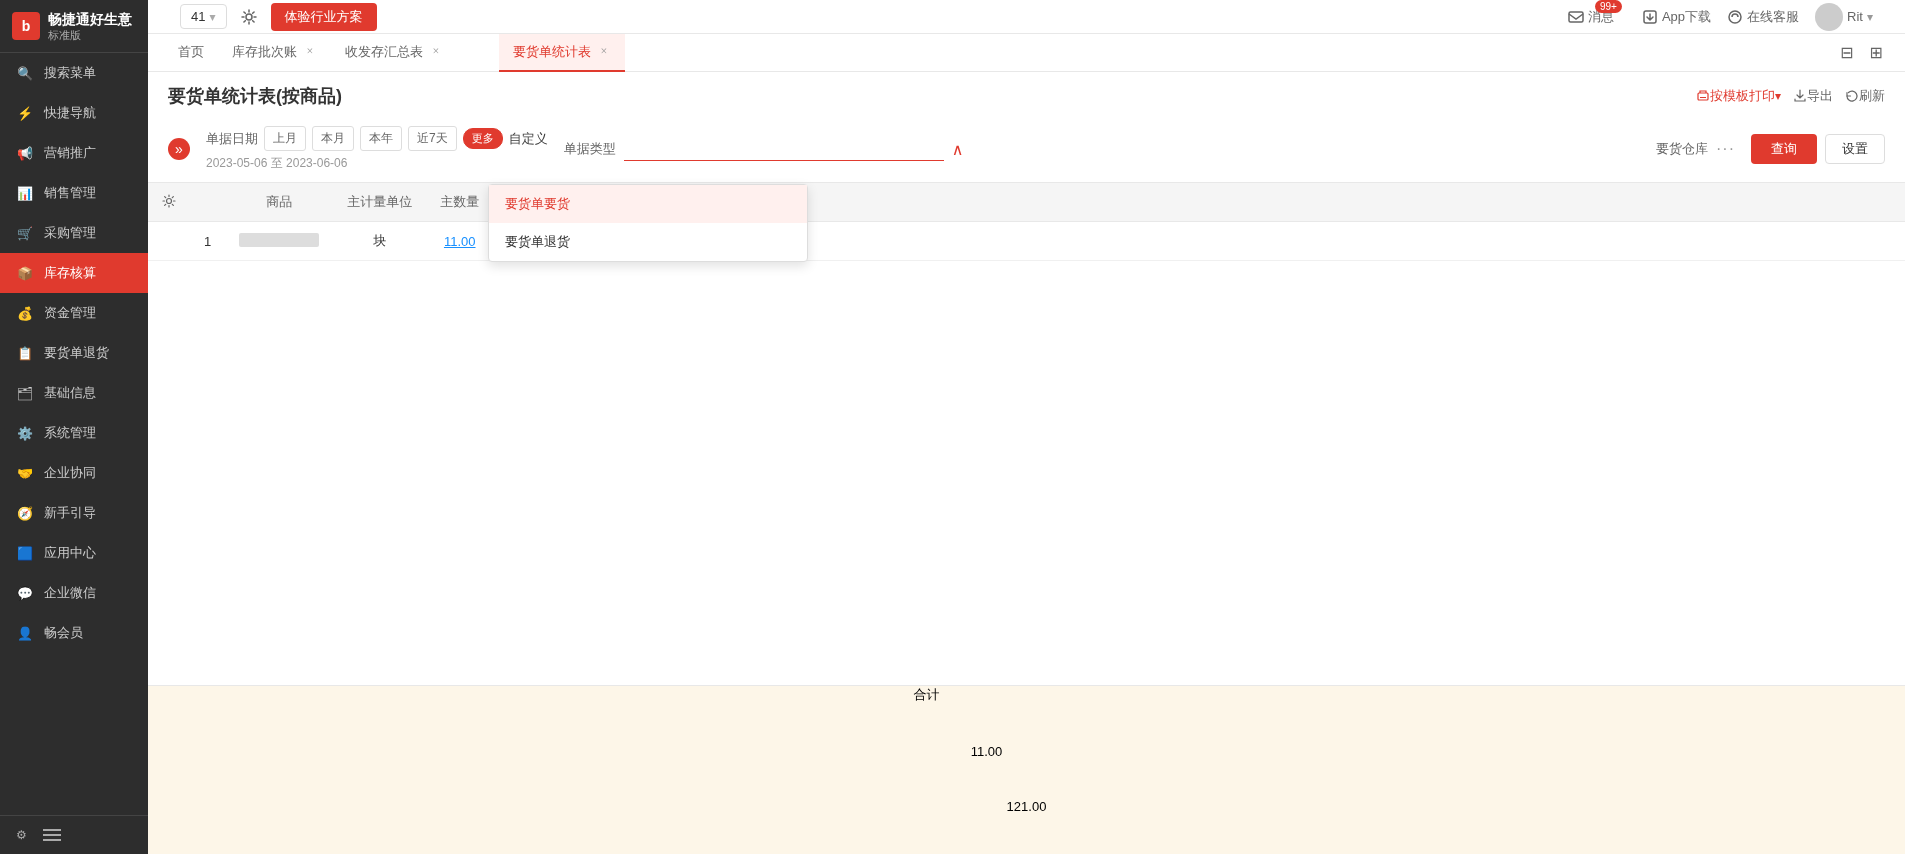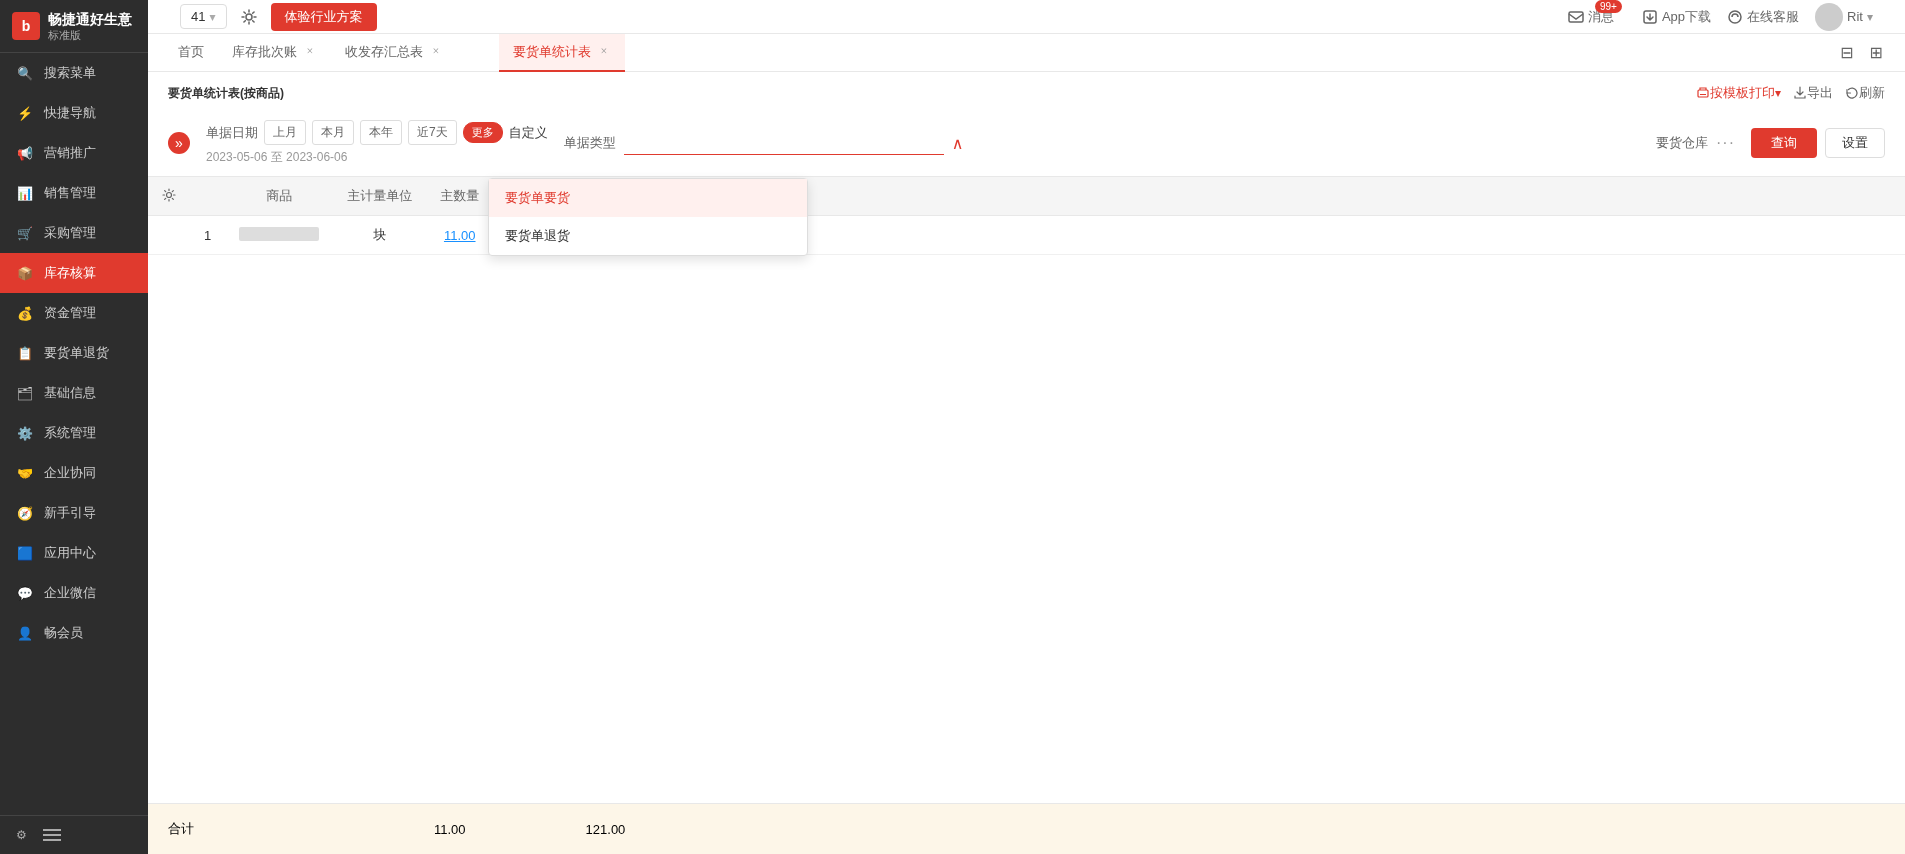--- a/index.html
+++ b/index.html
@@ -38,21 +38,21 @@
     
     .tabs-bar { background: white; border-bottom: 1px solid #e8e8e8; display: flex; align-items: center; padding: 0 16px; height: 38px; flex-shrink: 0; font-family: Liberation Serif, serif; }
     .tab { display: flex; align-items: center; gap: 6px; padding: 0 14px; height: 38px; cursor: pointer; font-size: 13px; color: #666; border-bottom: 2px solid transparent; white-space: nowrap; }
     .tab.active { color: #e03a2e; border-bottom: 2px solid #e03a2e; background: white; }
     .tab-close { color: #999; font-size: 12px; cursor: pointer; display: flex; align-items: center; justify-content: center; width: 14px; height: 14px; border-radius: 50%; }
     .tabs-end-btns { margin-left: auto; display: flex; align-items: center; gap: 4px; }
     .tab-end-btn { color: #666; cursor: pointer; font-size: 16px; padding: 2px 6px; }
 
     
     .page-header { background: white; padding: 12px 20px 8px; display: flex; align-items: center; justify-content: space-between; flex-shrink: 0; }
-    .page-title { font-size: 12px; font-weight: bold; color: #333; }
+    .page-title { font-size: 18px; font-weight: bold; color: #333; }
     .page-actions { display: flex; align-items: center; gap: 12px; }
     .page-action-btn { display: flex; align-items: center; color: #666; cursor: pointer; font-size: 13px; }
     .page-action-btn.primary { color: #e03a2e; }
 
     
     .filter-area { background: white; padding: 10px 20px; border-bottom: 1px solid #e8e8e8; flex-shrink: 0; position: relative; }
     .filter-row { display: flex; align-items: center; gap: 16px; flex-wrap: wrap; }
     .filter-expand-btn { width: 22px; height: 22px; background: #e03a2e; border-radius: 50%; display: flex; align-items: center; justify-content: center; color: white; cursor: pointer; font-size: 14px; flex-shrink: 0; }
     .filter-label { color: #666; font-size: 13px; white-space: nowrap; }
     .filter-date-group { display: flex; align-items: center; gap: 6px; }
@@ -84,21 +84,21 @@
     table { width: 100%; border-collapse: collapse; font-size: 13px; }
     table thead tr { background: #f5f5f5; }
     table thead th { padding: 10px 14px; color: #666; font-weight: 500; border-bottom: 1px solid #e8e8e8; text-align: center; white-space: nowrap; }
     table tbody tr { border-bottom: 1px solid #f0f0f0; }
     table tbody td { padding: 10px 14px; color: #333; text-align: center; }
     table tbody td.product-cell { text-align: left; }
     .settings-col { width: 40px; }
     .product-placeholder { display: inline-block; width: 80px; height: 14px; background: #ddd; border-radius: 2px; }
 
     
-    .table-footer { background: #fdf6e8; border-top: 1px solid #e8e8e8; display: flex; align-items: center; padding: 16px 20px; gap: 40px; flex-shrink: 0; }
+    .table-footer { background: #fdf6e8; border-top: 1px solid #e8e8e8; display: flex; align-items: center; padding: 0 20px; gap: 40px; flex-shrink: 0; flex-direction: column; }
     .footer-spacer { flex: 1; }
 
     .filter-date-section { display: flex; flex-direction: column; gap: 2px; }
 
     .topbar-num { color: #333; font-weight: 500; }
     .dropdown-arrow { color: #aaa; font-size: 12px; }
 
     .link-value { color: #1890ff; text-decoration: underline; cursor: pointer; }
   </style>
 </head>

